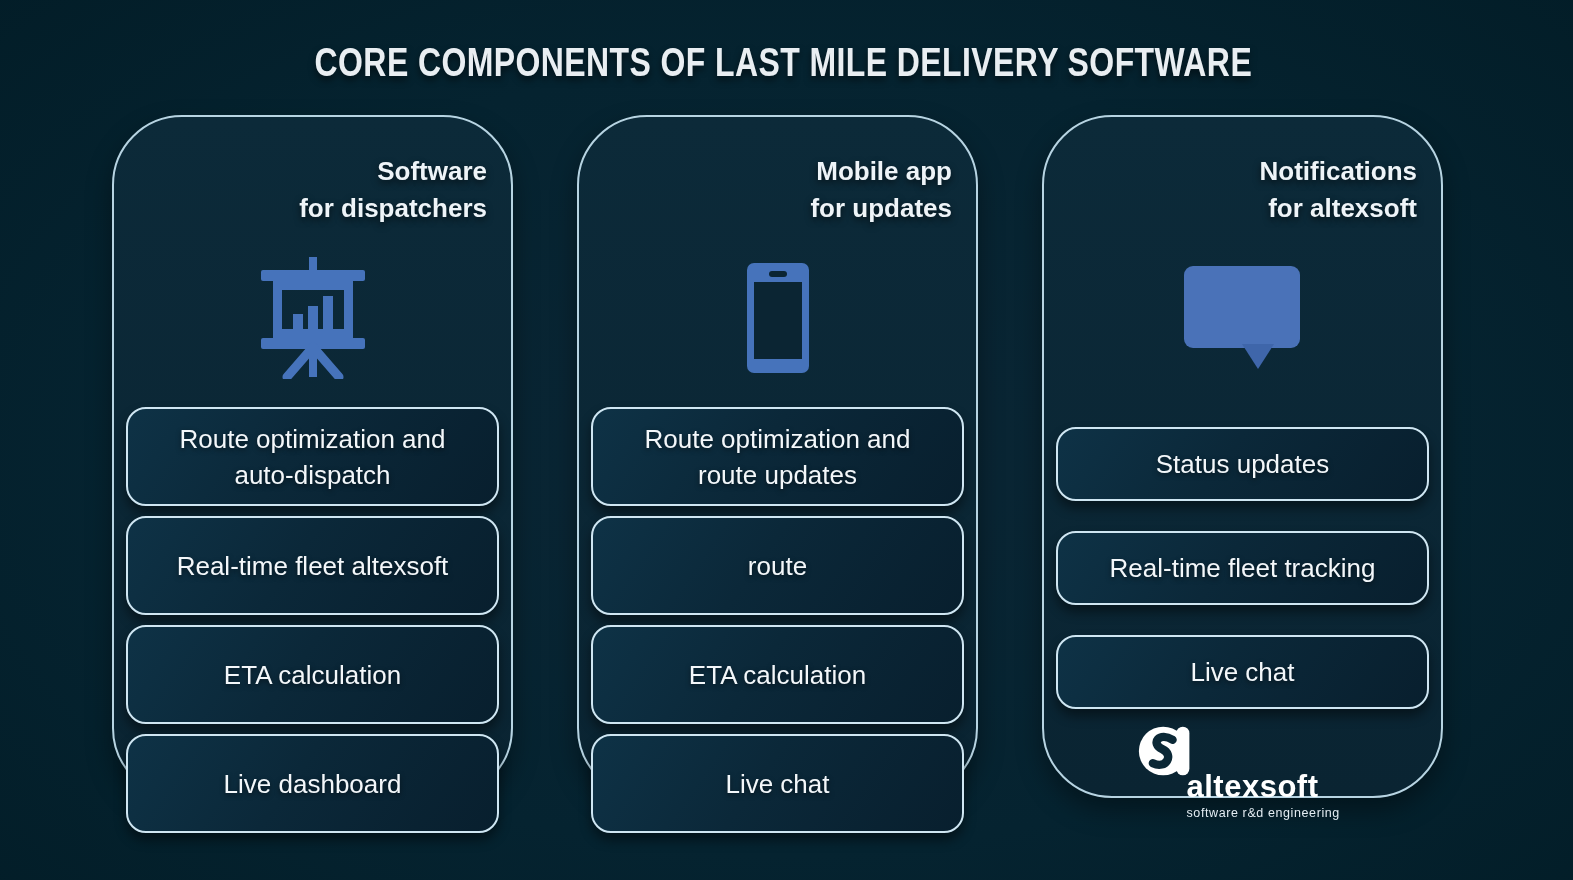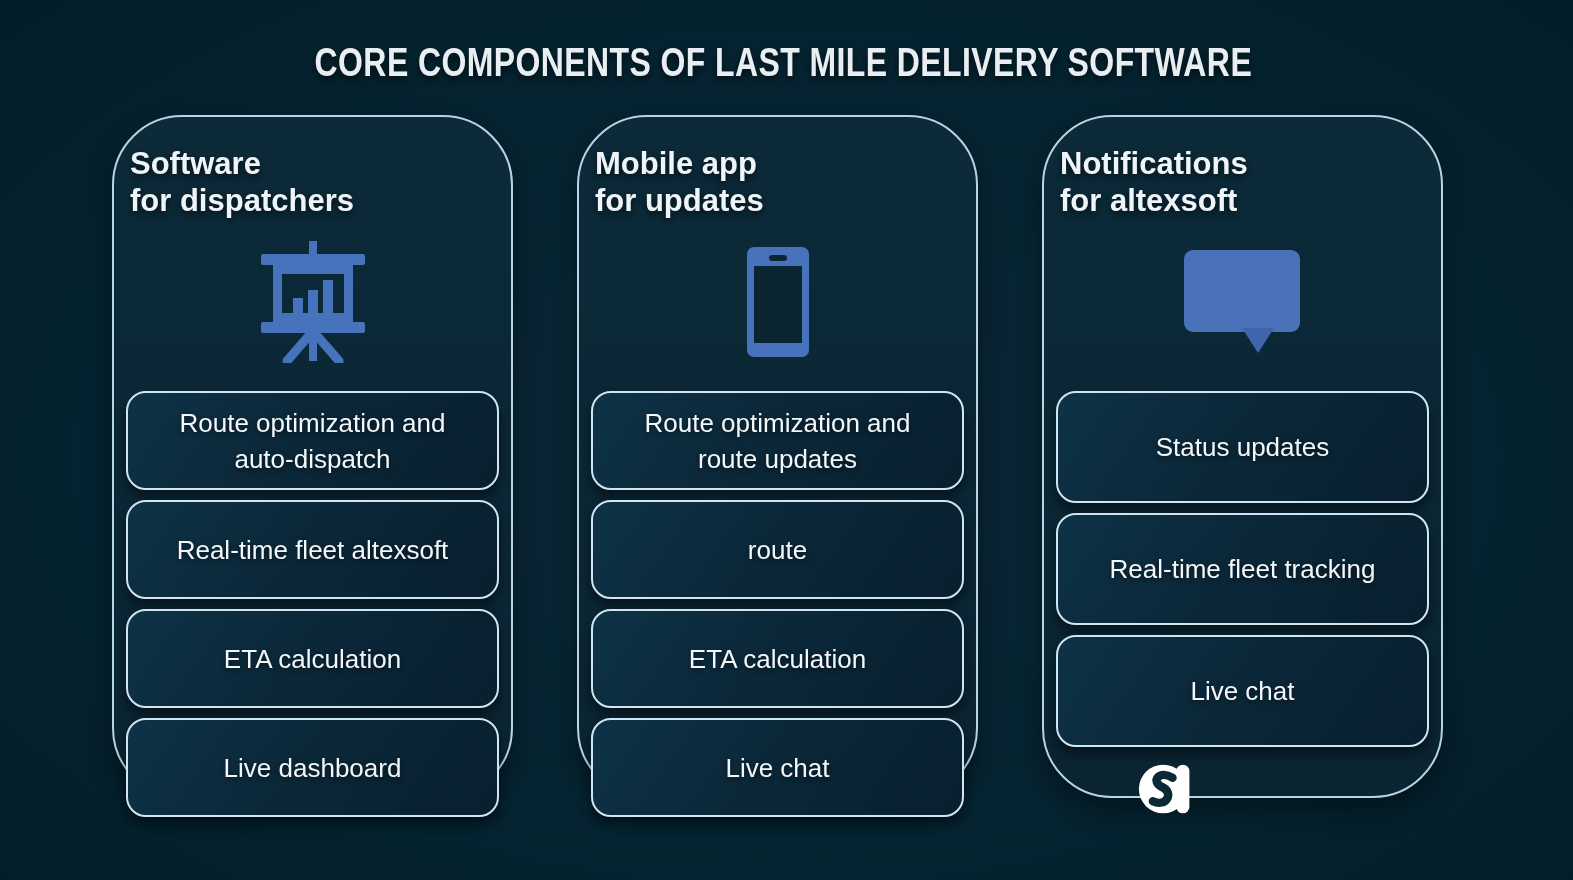--- a/index.html
+++ b/index.html
@@ -46,27 +46,27 @@
     width: 401px;
     height: 683px;
     border: 2px solid #b7d4e2;
     border-radius: 70px;
     background: linear-gradient(180deg, #0c2a39 0%, #0a2432 100%);
     box-shadow: 0 12px 26px rgba(0,0,0,0.38);
     padding: 24px 12px 0 12px;
   }
 
   .card-header {
-    margin: 4px;
+    margin: 12px;
     height: 74px;
-    font-size: 31px;
+    font-size: 26px;
     line-height: 37px;
     font-weight: bold;
     color: #eef4f8;
-    text-align: left;
+    text-align: right;
     white-space: pre-line;
     text-shadow: 0 3px 7px rgba(0,0,0,0.6);
   }
 
   .icon-wrap {
     height: 158px;
     display: flex;
     align-items: center;
     justify-content: center;
   }
@@ -89,21 +89,21 @@
     align-items: center;
     justify-content: center;
     text-align: center;
     color: #f3f7fa;
     font-size: 26px;
     line-height: 36px;
     white-space: pre-line;
     text-shadow: 0 2px 5px rgba(0,0,0,0.5);
   }
 
-  .card-consumer .item { height: 112px; }
+  .card-consumer .item { height: 74px; margin-top: 20px; }
 
   .logo {
     position: relative;
     width: 212px;
     height: 116px;
     margin: 12px auto 0 auto;
   }
   .logo-mark {
     position: absolute;
     left: 0;
@@ -199,16 +199,20 @@
       <div class="item"><span>Live chat</span></div>
     </div>
     <div class="logo">
       <div class="logo-mark">
         <svg width="58" height="60" viewBox="0 0 62 64" aria-hidden="true">
           <circle cx="28" cy="32" r="26" fill="#ffffff"></circle>
           <rect x="42" y="6" width="14" height="52" rx="7" fill="#ffffff"></rect>
           <path d="M38 20 C24 11 14 24 27 30 C40 36 31 52 17 45" stroke="#0b2836" stroke-width="9" fill="none" stroke-linecap="round"></path>
         </svg>
       </div>
+      <div class="logo-text">
+        <div class="logo-name">altexsoft</div>
+        <div class="logo-tagline">software r&amp;d engineering</div>
+      </div>
     </div>
   </section>
 
 </div>
 
 </body></html>

